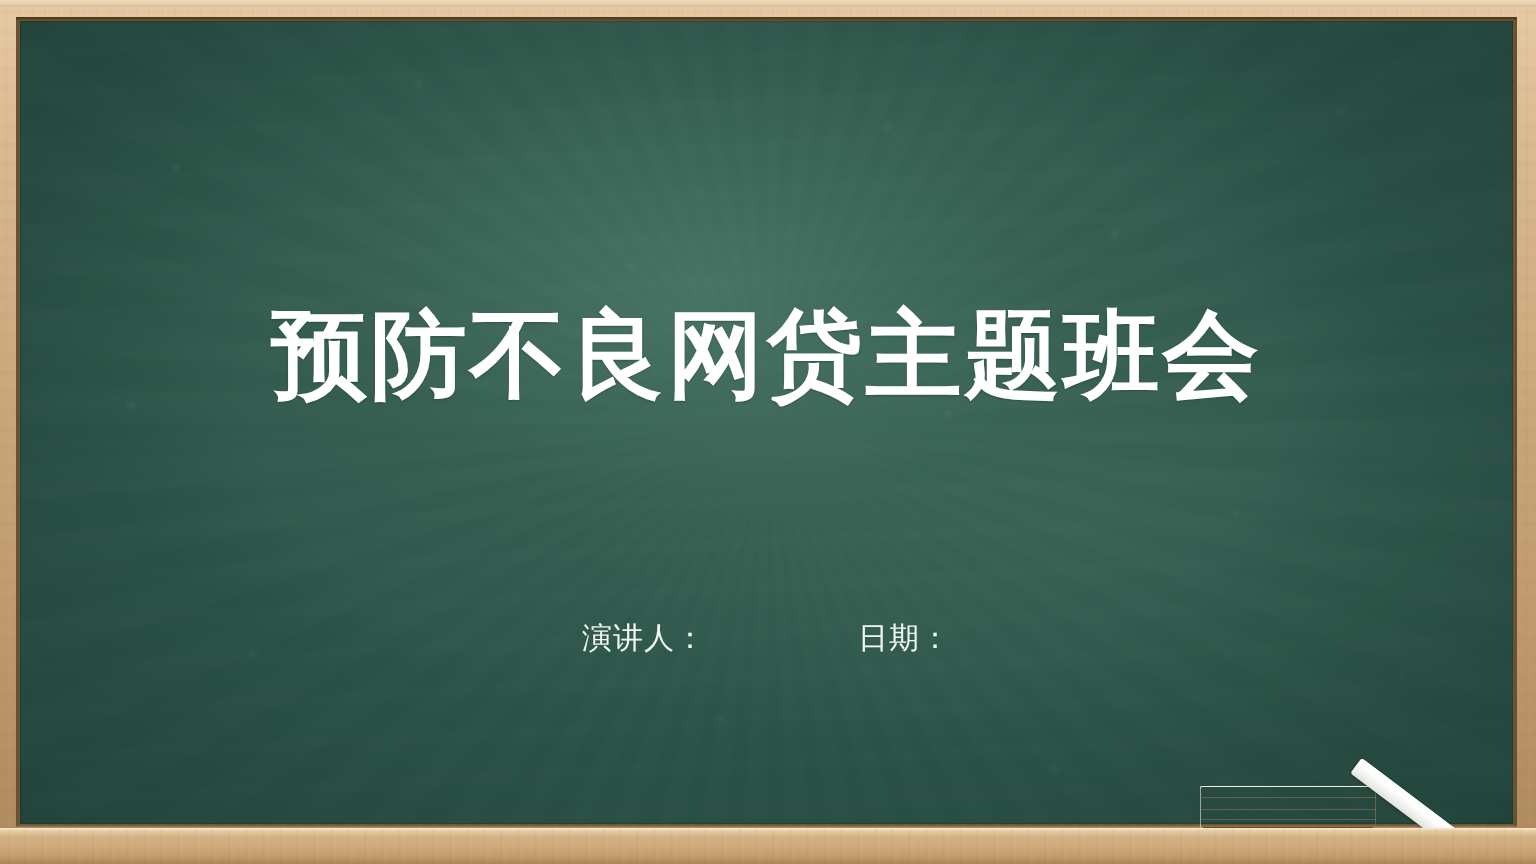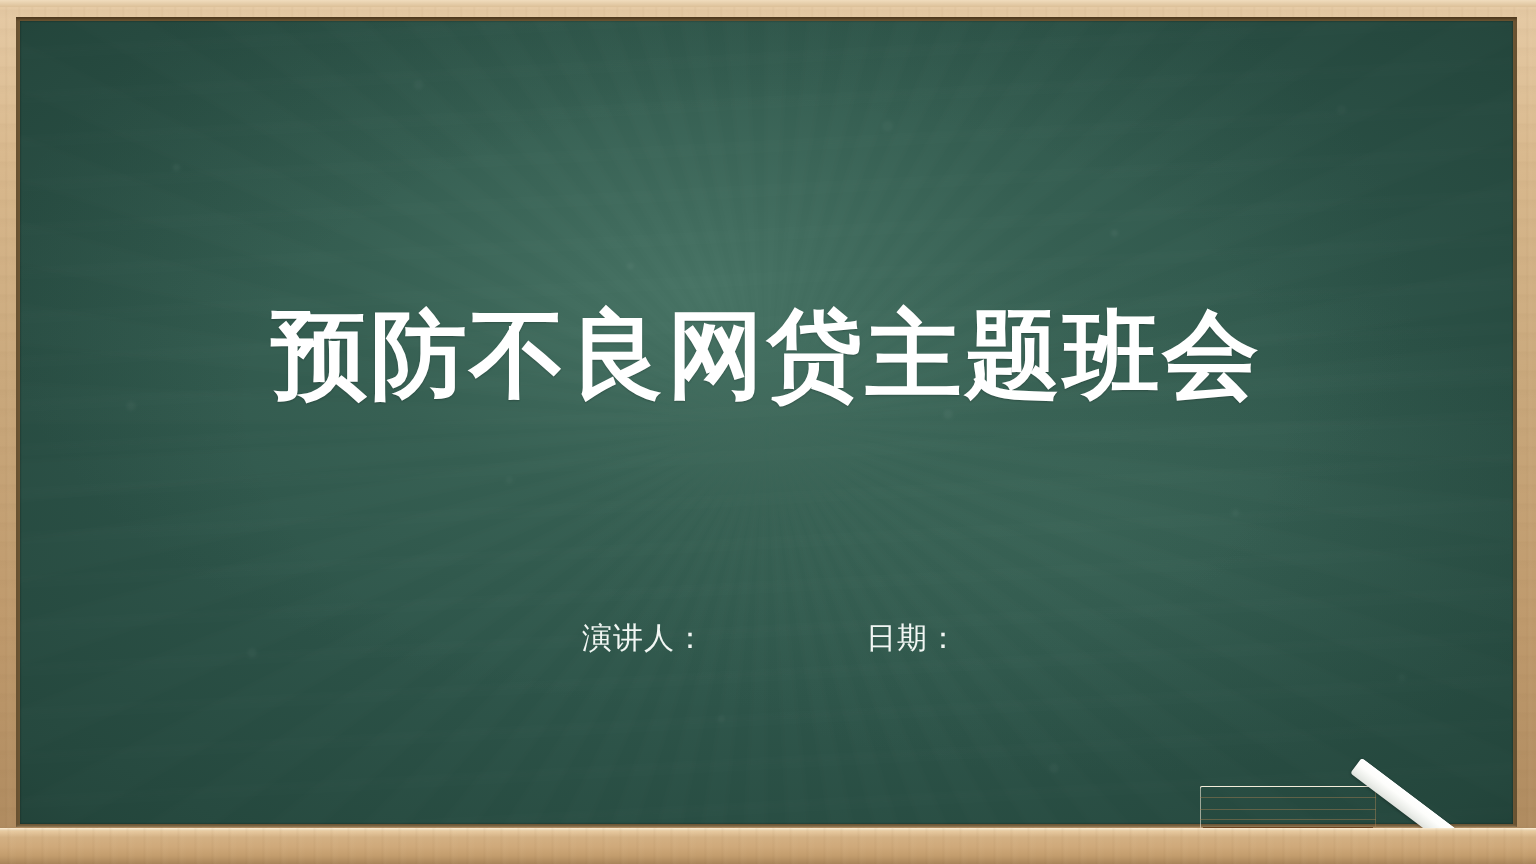--- a/index.html
+++ b/index.html
@@ -186,21 +186,21 @@
     justify-content:center;
     align-items:baseline;
     gap:152px;
     color:#f2f7f4;
     font-family:"DejaVu Sans","Liberation Sans",sans-serif;
     font-size:30px;
     font-weight:400;
     letter-spacing:1px;
     white-space:nowrap;
   }
-  .meta-field { display:flex; align-items:baseline;margin-left:8px; }
+  .meta-field { display:flex; align-items:baseline; }
   .meta-value {
     display:inline-block;
     min-width:0;
     color:#f2f7f4;
   }
 
   
   .eraser {
     position:absolute;
     left:1200px;

